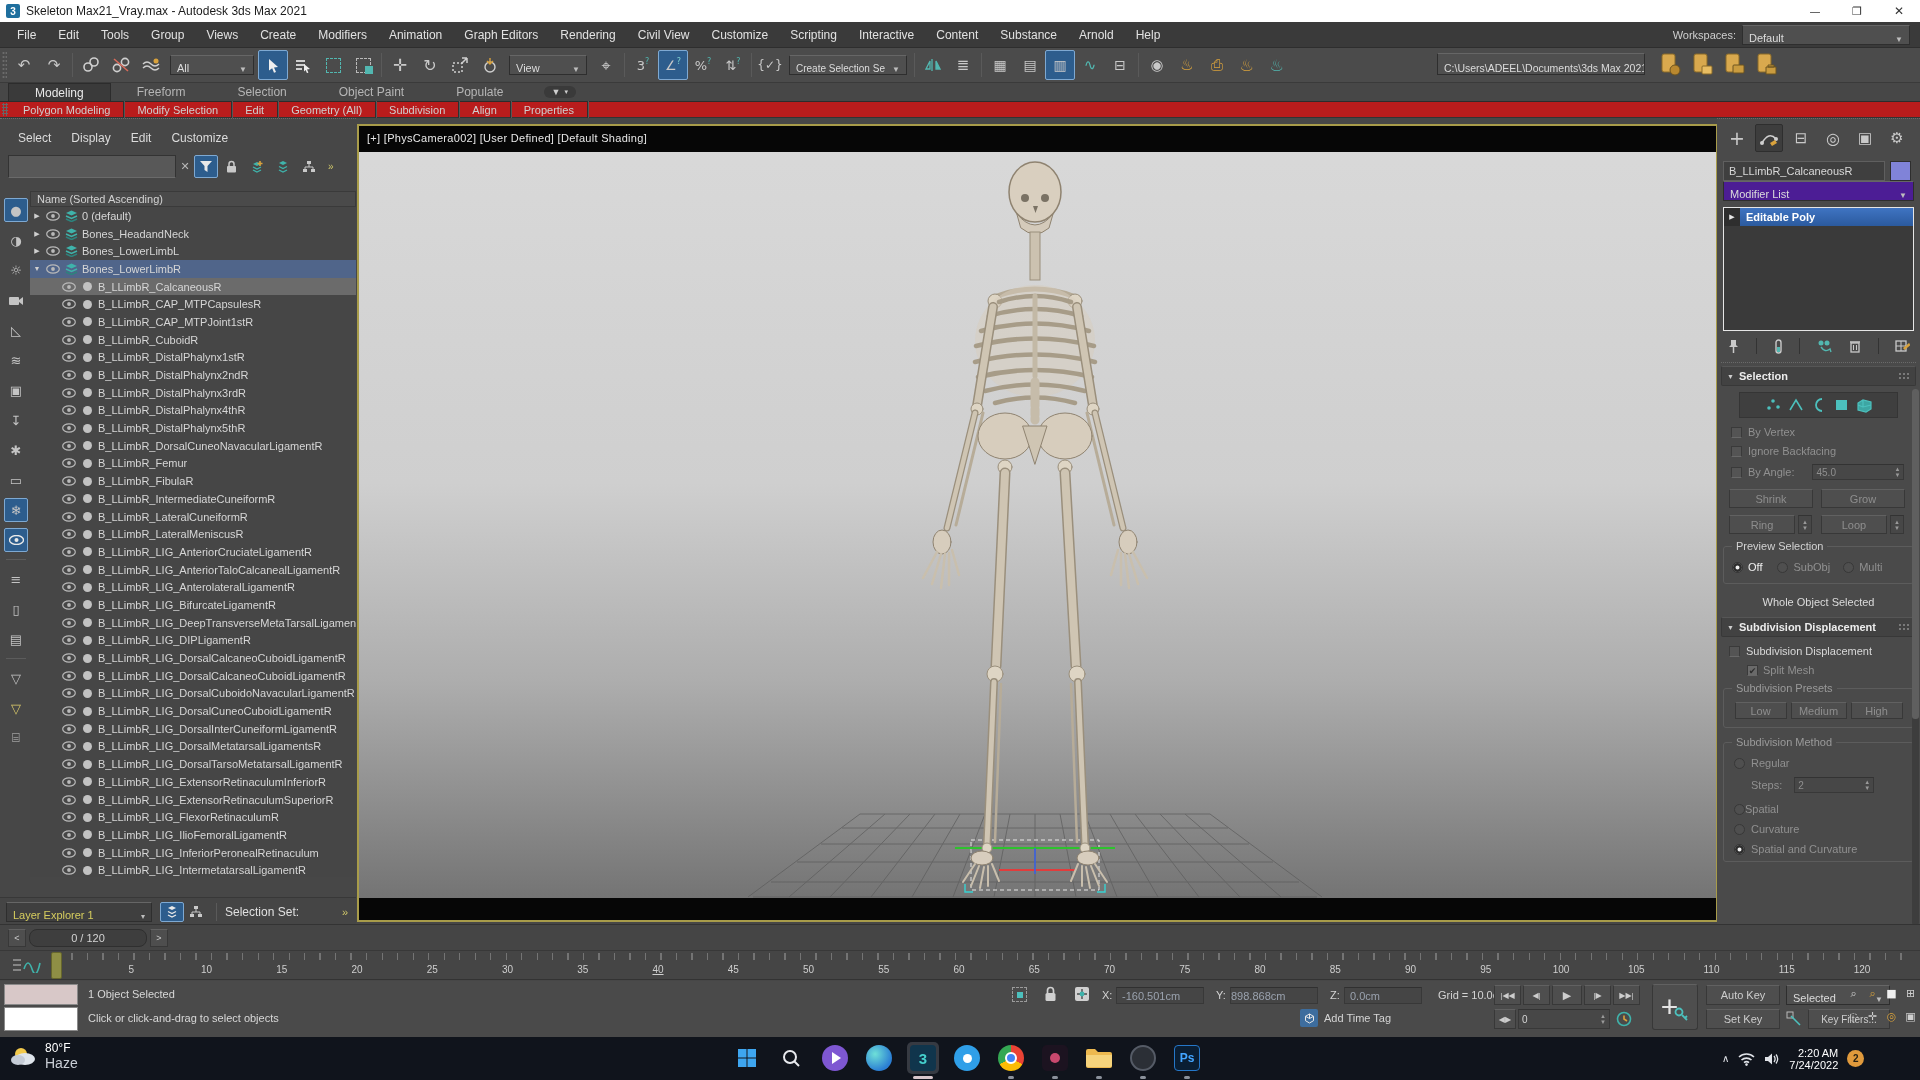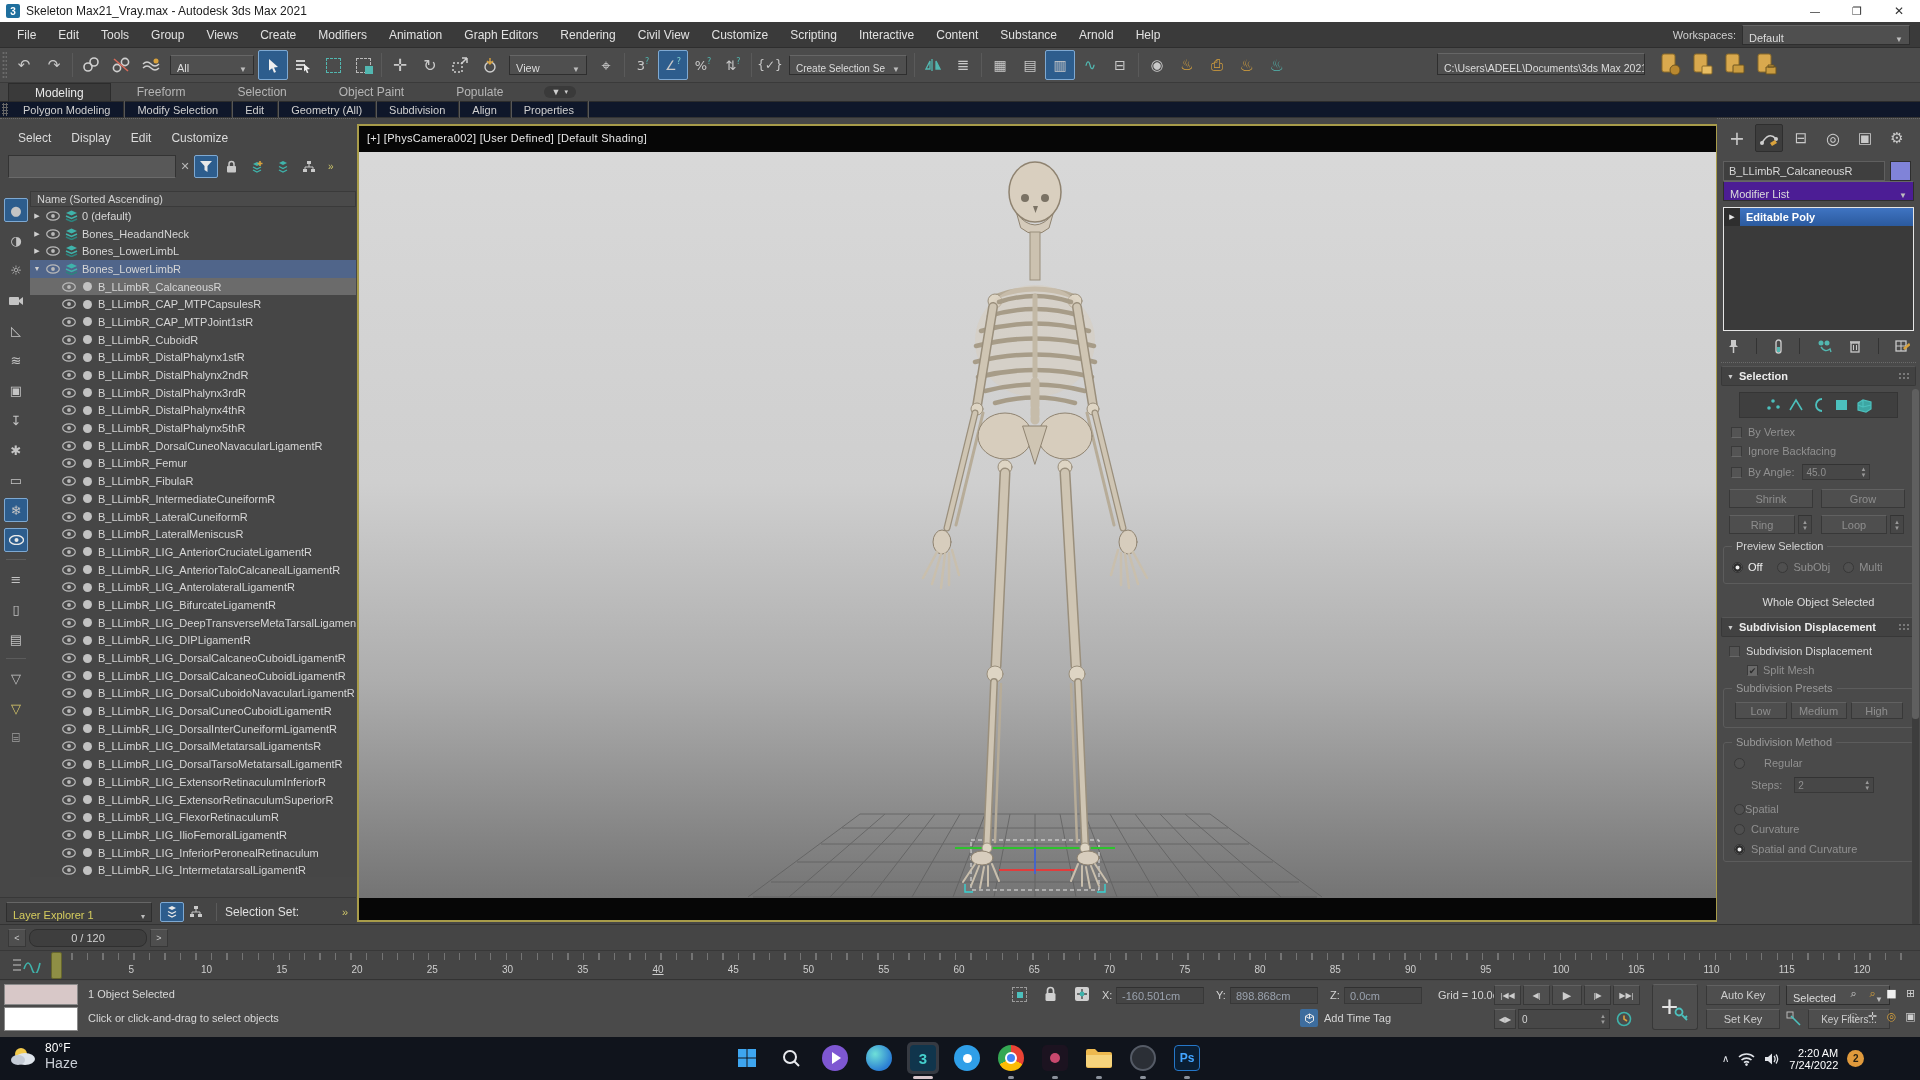--- a/index.html
+++ b/index.html
@@ -236,21 +236,21 @@
 <div class="abs flex" style="left:0;top:83px;width:1920px;height:18px;background:#474747">
   <div id="ribbon-tabs" class="flex" style="padding-left:8px">
       <span class="rib-tab on">Modeling</span>
       <span class="rib-tab">Freeform</span>
       <span class="rib-tab">Selection</span>
       <span class="rib-tab">Object Paint</span>
       <span class="rib-tab">Populate</span>
     </div>
   <div class="flex" style="margin-left:14px;background:#3a3a3a;border-radius:8px;padding:1px 8px;color:#cfcfcf;font-size:9px">▼ <span style="margin-left:4px;font-size:7px">▾</span></div>
 </div>
-<div class="abs flex" style="left:0;top:101px;width:1920px;height:17px;background:#0f172a;border-top:1px solid #2c2c2c;border-bottom:1px solid #333">
+<div class="abs flex" style="left:0;top:101px;width:1920px;height:17px;background:#b91c1c;border-top:1px solid #2c2c2c;border-bottom:1px solid #333">
   <div style="width:6px;height:13px;margin:0 2px;background-image:radial-gradient(circle,#666 1px,transparent 1.2px);background-size:3px 3px"></div>
   <div id="ribbon-sections" class="flex">
       <span class="rib-sec">Polygon Modeling</span>
       <span class="rib-sec">Modify Selection</span>
       <span class="rib-sec">Edit</span>
       <span class="rib-sec">Geometry (All)</span>
       <span class="rib-sec">Subdivision</span>
       <span class="rib-sec">Align</span>
       <span class="rib-sec">Properties</span>
     </div>
@@ -1074,21 +1074,21 @@
         <span class="cb"></span>
         <span class="dim">By Vertex</span>
       </div>
     <div class="flex" style="margin:7px 0 0 14px;gap:6px">
         <span class="cb"></span>
         <span class="dim">Ignore Backfacing</span>
       </div>
     <div class="flex" style="margin:7px 0 0 14px;gap:6px">
       <span class="cb"></span>
         <span class="dim">By Angle:</span>
-      <span class="spin" style="width:68px;margin-left:2px">
+      <span class="spin" style="width:92px;margin-left:12px">
           <span>45.0</span>
           <span class="ud">▲<br>▼</span>
         </span>
     </div>
     <div class="flex" style="margin:9px 12px 0 12px;gap:8px">
       <div class="btn dis" style="width:84px;height:19px">
           <span>Shrink</span>
         </div>
       <div class="btn dis" style="width:84px;height:19px">
           <span>Grow</span>
@@ -1146,21 +1146,21 @@
         <div class="btn dis" style="width:56px;height:17px">
             <span>Medium</span>
           </div>
         <div class="btn dis" style="width:52px;height:17px">
             <span>High</span>
           </div>
       </div>
     </div>
     <div class="grp" style="height:120px;margin-top:14px">
       <span class="leg dim">Subdivision Method</span>
-      <div class="flex" style="margin:14px 0 0 10px;gap:19px">
+      <div class="flex" style="margin:14px 0 0 10px;gap:6px">
           <span class="radio"></span>
           <span class="dim">Regular</span>
         </div>
       <div class="flex" style="margin:8px 0 0 27px;gap:6px">
           <span class="dim">Steps:</span>
         <span class="spin" style="width:80px;margin-left:6px">
             <span>2</span>
             <span class="ud">▲<br>▼</span>
           </span>
       </div>
@@ -1255,21 +1255,21 @@
         <path d="M8 3 v10 M3 8 h10" stroke="#4a4a4a" stroke-width="1.4"></path>
         <circle cx="8" cy="8" r="2.4" fill="#3fb3ab"></circle>
       </svg>
     </span>
 
   <span class="abs" style="left:1102px;top:8px;color:#d4d4d4">X:</span>
   <div class="abs" style="left:1116px;top:6px;width:88px;height:17px;background:#454545;border:1px solid #383838;border-top-color:#303030;color:#9aa2ae;display:flex;align-items:center;padding-left:5px">
       <span>-160.501cm</span>
     </div>
   <span class="abs" style="left:1216px;top:8px;color:#d4d4d4">Y:</span>
-  <div class="abs" style="left:1230px;top:6px;width:88px;height:17px;background:#454545;border:1px solid #383838;border-top-color:#303030;color:#9aa2ae;display:flex;align-items:center;padding-left:5px">
+  <div class="abs" style="left:1230px;top:6px;width:88px;height:17px;background:#454545;border:1px solid #383838;border-top-color:#303030;color:#9aa2ae;display:flex;align-items:center;">
       <span>898.868cm</span>
     </div>
   <span class="abs" style="left:1330px;top:8px;color:#d4d4d4">Z:</span>
   <div class="abs" style="left:1344px;top:6px;width:78px;height:17px;background:#454545;border:1px solid #383838;border-top-color:#303030;color:#9aa2ae;display:flex;align-items:center;padding-left:5px">
       <span>0.0cm</span>
     </div>
   <span class="abs" style="left:1438px;top:8px;color:#d4d4d4">Grid = 10.0cm</span>
 
   <span class="abs ic" style="left:1300px;top:28px;width:18px;height:18px;background:#3d6d9e;border-radius:2px">
       <svg width="11" height="11">

